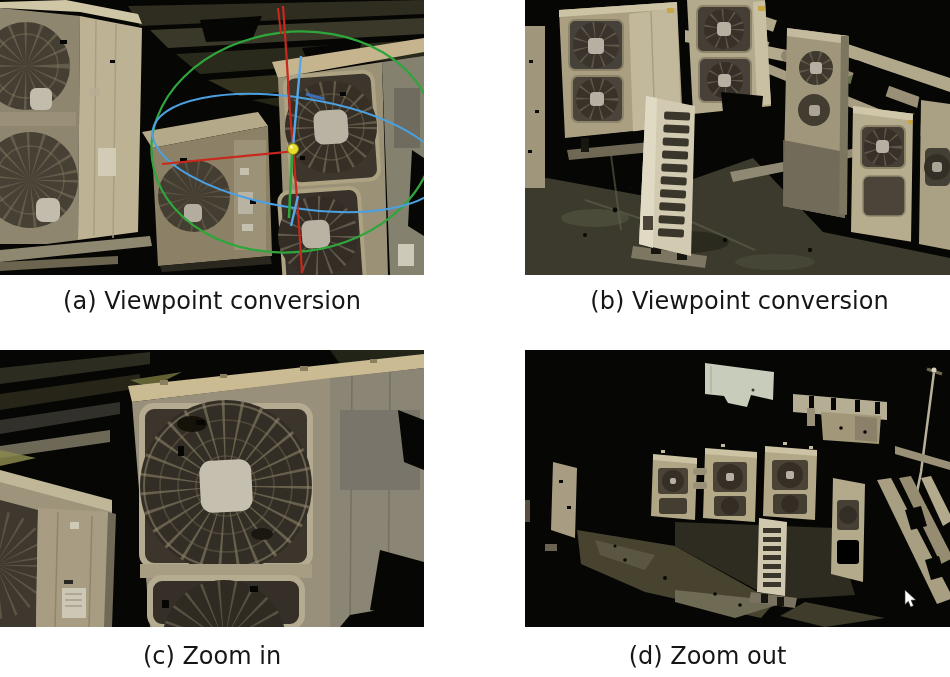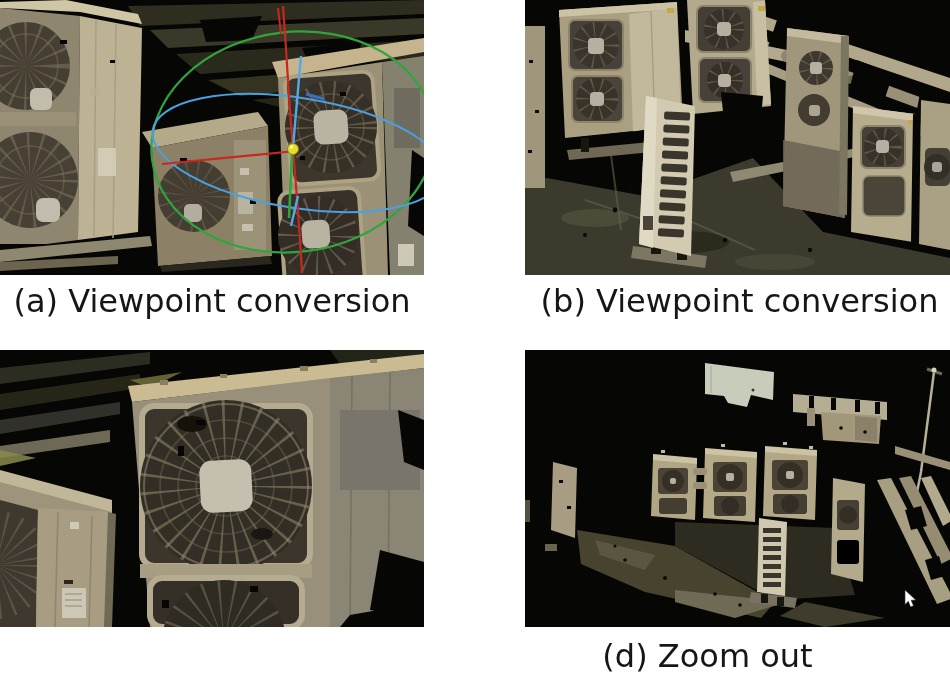--- a/index.html
+++ b/index.html
@@ -4,21 +4,21 @@
 <style>
   html,body{margin:0;padding:0;background:#ffffff;}
   .page{position:relative;width:950px;height:677px;background:#ffffff;overflow:hidden;
         font-family:"DejaVu Sans","Liberation Sans",sans-serif;}
   .panel{position:absolute;overflow:hidden;background:#060604;}
   .panel svg{display:block;}
   #panel-a{left:0;top:0;width:424px;height:275px;}
   #panel-b{left:525px;top:0;width:425px;height:275px;}
   #panel-c{left:0;top:350px;width:424px;height:277px;}
   #panel-d{left:525px;top:350px;width:425px;height:277px;}
-  .caption{position:absolute;text-align:center;font-size:32px;line-height:29px;color:#161616;}
+  .caption{position:absolute;text-align:center;font-size:24px;line-height:29px;color:#161616;}
   #caption-a{left:0;top:287;width:424px;top:287px;}
   #caption-b{left:527px;top:287px;width:425px;}
   #caption-c{left:0;top:642px;width:424px;}
   #caption-d{left:495px;top:642px;width:425px;}
 </style>
 </head>
 <body>
 
 <div class="page">
 
@@ -429,15 +429,16 @@
             <polygon points="400,210 414,206 420,226 406,230"></polygon>
           </g>
       </g>
 
       <path d="M380,240 v14.5 l3.3,-3.2 2.3,5.6 2.9,-1.2 -2.4,-5.5 4.7,-0.2 z" fill="#ffffff" stroke="#333333" stroke-width="0.6"></path>
     </svg>
   </div>
 
   <div class="caption" id="caption-a">(a) Viewpoint conversion</div>
   <div class="caption" id="caption-b">(b) Viewpoint conversion</div>
+  <div class="caption" id="caption-c">(c) Zoom in</div>
   <div class="caption" id="caption-d">(d) Zoom out</div>
 
 </div>
 
 </body></html>

